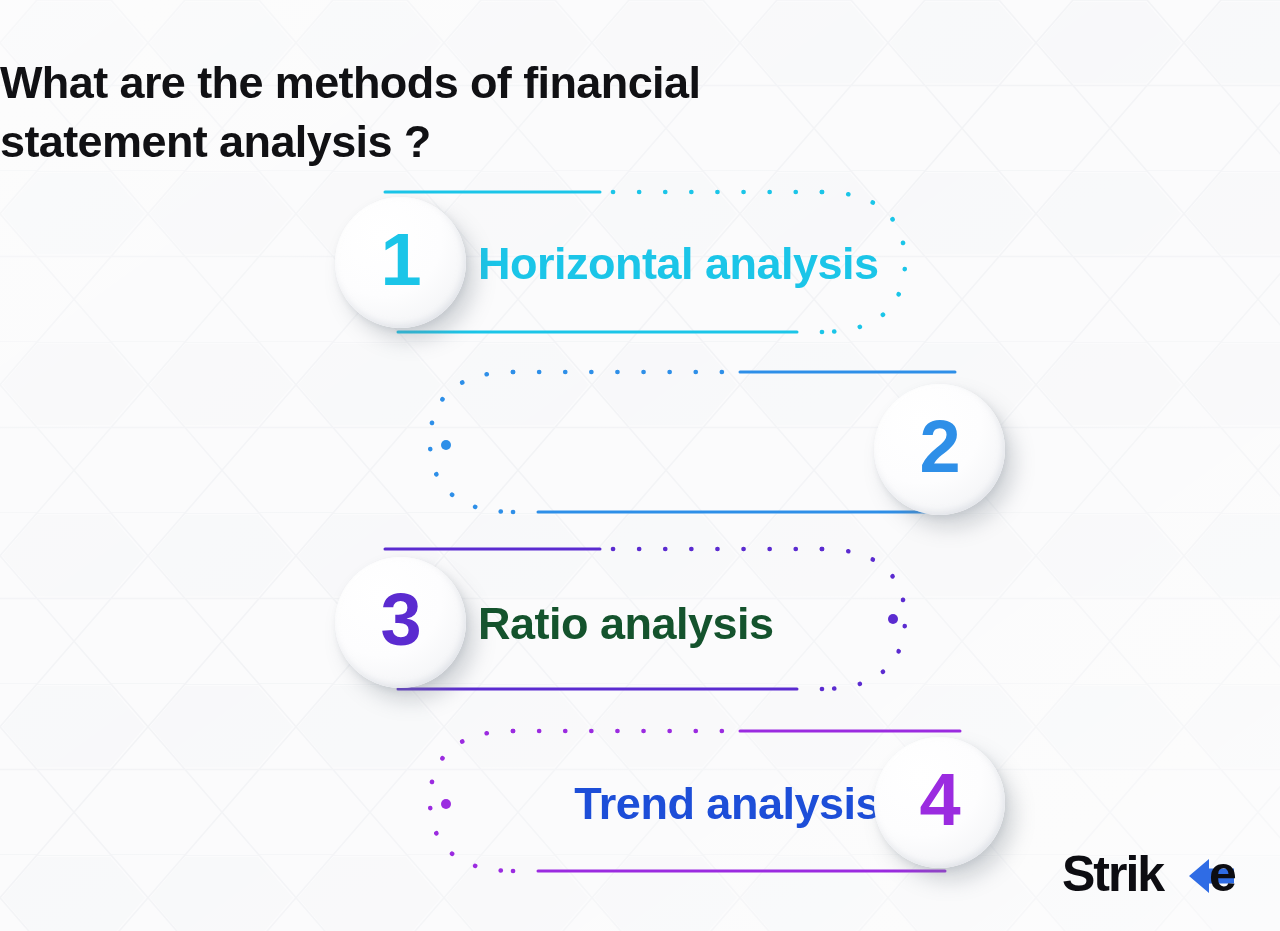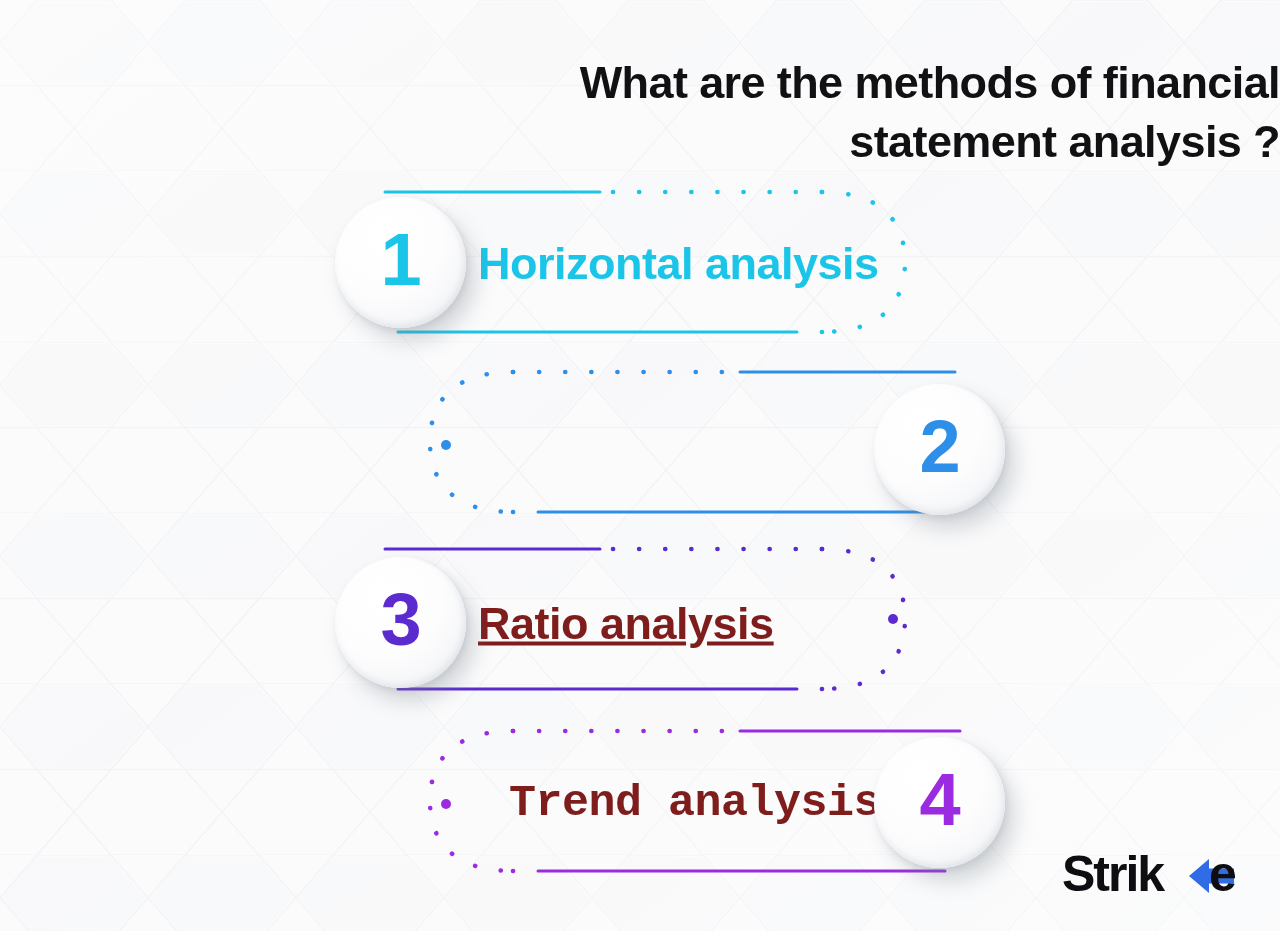--- a/index.html
+++ b/index.html
@@ -15,21 +15,21 @@
   #hex-bg{
     position:absolute;inset:0;
     opacity:.55;
     pointer-events:none;
   }
 
   
   #title{
     position:absolute;
     top:24px;left:0;right:0;
-    text-align:right;
+    text-align:left;
     font-size:45px;
     font-weight:700;
     line-height:1.30;
     letter-spacing:-0.6px;
     color:#111114;
     font-family:"Liberation Sans", sans-serif;
     text-shadow:0 1px 0 rgba(255,255,255,.8);
   }
   #title .ln{display:block;}
 
@@ -184,38 +184,38 @@
       <path d="M613 19 L 822 19" stroke-width="4.6" stroke-dasharray="0.1 26" stroke="#5B2BD0"></path>
       <path d="M822 19 C 880 19 905 47 905 89 C 905 131 880 159 822 159" stroke-width="4.6" stroke-dasharray="0.1 26" stroke="#5B2BD0"></path>
       <path d="M822 159 L 800 159" stroke-width="4.6" stroke-dasharray="0.1 26" stroke="#5B2BD0"></path>
       <path d="M398 159 L 797 159" stroke-width="3" stroke="#5B2BD0"></path>
       <circle cx="893" cy="89" r="5" stroke="none" fill="#5B2BD0"></circle>
     </g>
   </svg>
   <div class="disc">
     <span class="num" style="color: rgb(91, 43, 208);">3</span>
   </div>
-  <div class="label" style="color: #7f1d1d; text-decoration: underline;">Ratio analysis</div>
+  <div class="label" style="color: #14532d;">Ratio analysis</div>
 </div>
 
 <div class="row right" id="row-4">
   <svg class="row-svg" viewBox="0 0 1280 185">
     <g class="stroke-4" fill="none" stroke-linecap="round">
       <path d="M740 21 L 960 21" stroke-width="3" stroke="#9B2BE0"></path>
       <path d="M513 21 L 727 21" stroke-width="4.6" stroke-dasharray="0.1 26" stroke="#9B2BE0"></path>
       <path d="M513 21 C 455 21 430 49 430 91 C 430 133 455 161 513 161" stroke-width="4.6" stroke-dasharray="0.1 26" stroke="#9B2BE0"></path>
       <path d="M513 161 L 535 161" stroke-width="4.6" stroke-dasharray="0.1 26" stroke="#9B2BE0"></path>
       <path d="M538 161 L 945 161" stroke-width="3" stroke="#9B2BE0"></path>
       <circle cx="446" cy="94" r="5" stroke="none" fill="#9B2BE0"></circle>
     </g>
   </svg>
   <div class="disc">
     <span class="num" style="color: rgb(155, 43, 224);">4</span>
   </div>
-  <div class="label" style="color: #7f1d1d; font-family: Liberation Mono, monospace;">Trend analysis</div>
+  <div class="label" style="color: #1d4ed8;">Trend analysis</div>
 </div>
 
 <div id="logo">
   <svg width="190" height="58" viewBox="0 0 190 58">
 
     <text id="logo-dark" x="0" y="44" font-family="Liberation Sans, sans-serif" font-size="50" font-weight="700" letter-spacing="-2" fill="#0d0d12">
       <tspan id="logo-t1">Stri</tspan><tspan id="logo-t2">k</tspan>
     </text>
 
     <g id="logo-arrow">

